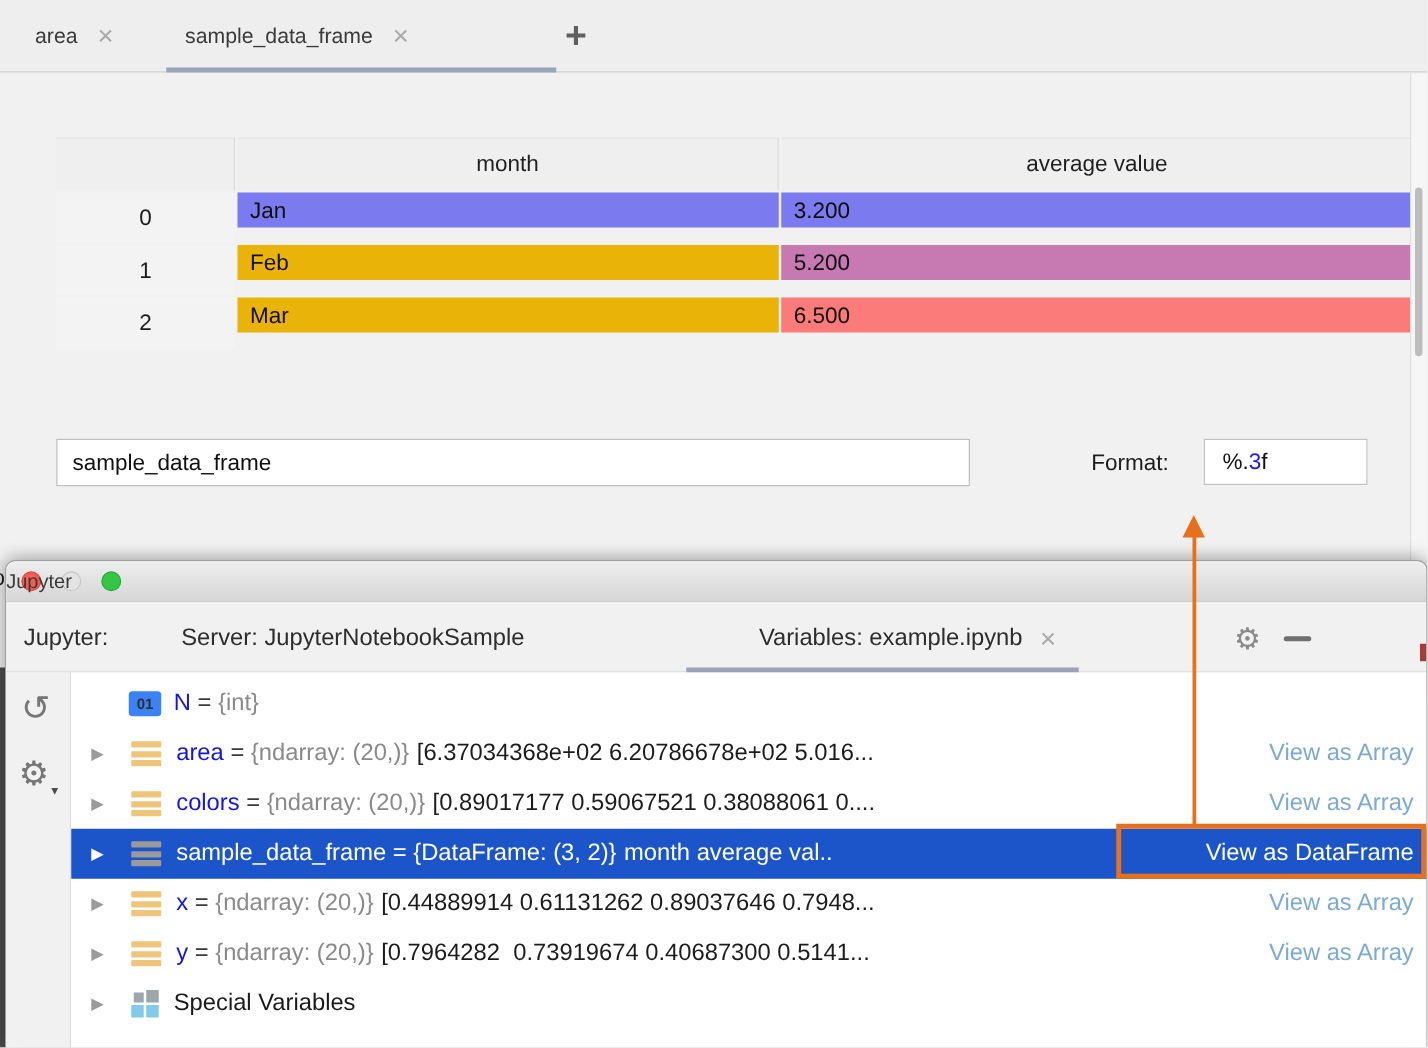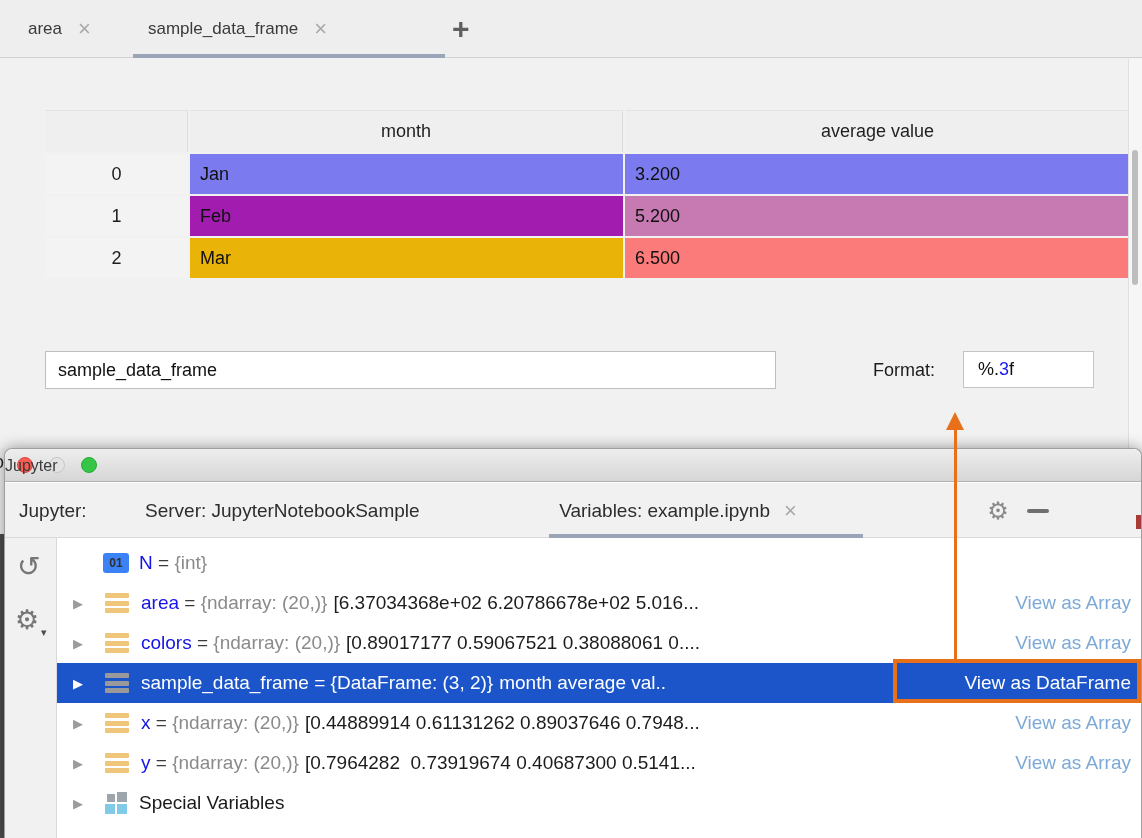--- a/index.html
+++ b/index.html
@@ -24,21 +24,21 @@
   
   .dtable { position:absolute; left:45px; top:110px; width:1087px;
             display:grid; grid-template-columns:143px 433px 505px; gap:2px; background:transparent; }
   .dtable .hcell { height:42px; background:#efefef; display:flex; align-items:center;
                    justify-content:center; font-size:18px; color:#1f1f1f;
                    border-top:1px solid #e3e3e3; }
   .dtable .hcell.h-idx { border-right:1px solid #dcdcdc; }
   .dtable .hcell.h-month { border-right:1px solid #dcdcdc; }
   .dtable .icell { height:40px; background:#f3f3f3; display:flex; align-items:center;
                    justify-content:center; font-size:18px; color:#1c1c1c; }
-  .dtable .ccell { height:40px; display:flex; align-items:center; padding-left:10px;
+  .dtable .ccell { height:28px; display:flex; align-items:center; padding-left:10px;
                    font-size:18px; color:#101010; }
 
   
   .name-input { position:absolute; left:45px; top:351px; width:731px; height:38px;
                 border:1px solid #bfbfbf; background:#ffffff; font-size:18px; color:#111;
                 padding:0 12px; font-family:"Liberation Sans", sans-serif; outline:none; }
   .format-label { position:absolute; left:840px; top:351px; width:95px; height:38px;
                   line-height:38px; text-align:right; font-size:18px; color:#1c1c1c; }
   .format-input { position:absolute; left:963px; top:351px; width:131px; height:37px;
                   border:1px solid #c4c4c4; background:#ffffff; display:flex; align-items:center;
@@ -70,21 +70,21 @@
   .light-gray  { left:44px; background:#e3e3e3; border:1px solid #c6c6c6; }
   .light-green { left:76px; background:#35c648; border:1px solid #27aa37; }
   .jtitle { position:absolute; left:0; top:0; width:100%; height:33px; line-height:33px;
             font-size:16px; color:#3a3a3a; }
 
   .jtoolbar { position:absolute; left:0; top:34px; width:100%; height:55px;
               background:#f1f1f1; border-bottom:1px solid #dadada; }
   .jt-label { position:absolute; top:0; height:55px; line-height:55px; font-size:19px; color:#2d2d2d; }
   .jt-app    { left:14px; }
   .jt-server { left:140px; }
-  .jt-tab { position:absolute; left:516px; top:0; width:314px; height:55px;
+  .jt-tab { position:absolute; left:564px; top:0; width:314px; height:55px;
             display:flex; align-items:center; justify-content:center; gap:14px;
             font-size:19px; color:#2d2d2d; }
   .jt-tab-underline { position:absolute; left:544px; top:51px; width:314px; height:4px;
                       background:#9aa5b9; }
   .jt-gear { position:absolute; left:976px; top:0; width:34px; height:55px; display:flex;
              align-items:center; justify-content:center; font-family:"DejaVu Sans", sans-serif;
              font-size:24px; color:#8a8a8a; }
   .jt-min { position:absolute; left:1022px; top:26px; width:22px; height:4px;
             background:#6f6f6f; border-radius:2px; }
   .stripe-mark { position:absolute; width:5px; height:14px; right:0; background:#a83b35; }
@@ -162,21 +162,21 @@
     <div class="dtable">
       <div class="hcell h-idx"></div>
       <div class="hcell h-month">month</div>
       <div class="hcell">average value</div>
 
       <div class="icell">0</div>
       <div class="ccell" style="background: rgb(123, 123, 239);">Jan</div>
       <div class="ccell" style="background: rgb(123, 123, 239);">3.200</div>
 
       <div class="icell">1</div>
-      <div class="ccell" style="background: #a21caf;">Feb</div>
+      <div class="ccell" style="background: #eab308;">Feb</div>
       <div class="ccell" style="background: rgb(199, 122, 177);">5.200</div>
 
       <div class="icell">2</div>
       <div class="ccell" style="background: #eab308;">Mar</div>
       <div class="ccell" style="background: rgb(251, 122, 122);">6.500</div>
     </div>
 
     <input class="name-input" value="sample_data_frame" style="">
     <div class="format-label">Format:</div>
     <div class="format-input">

